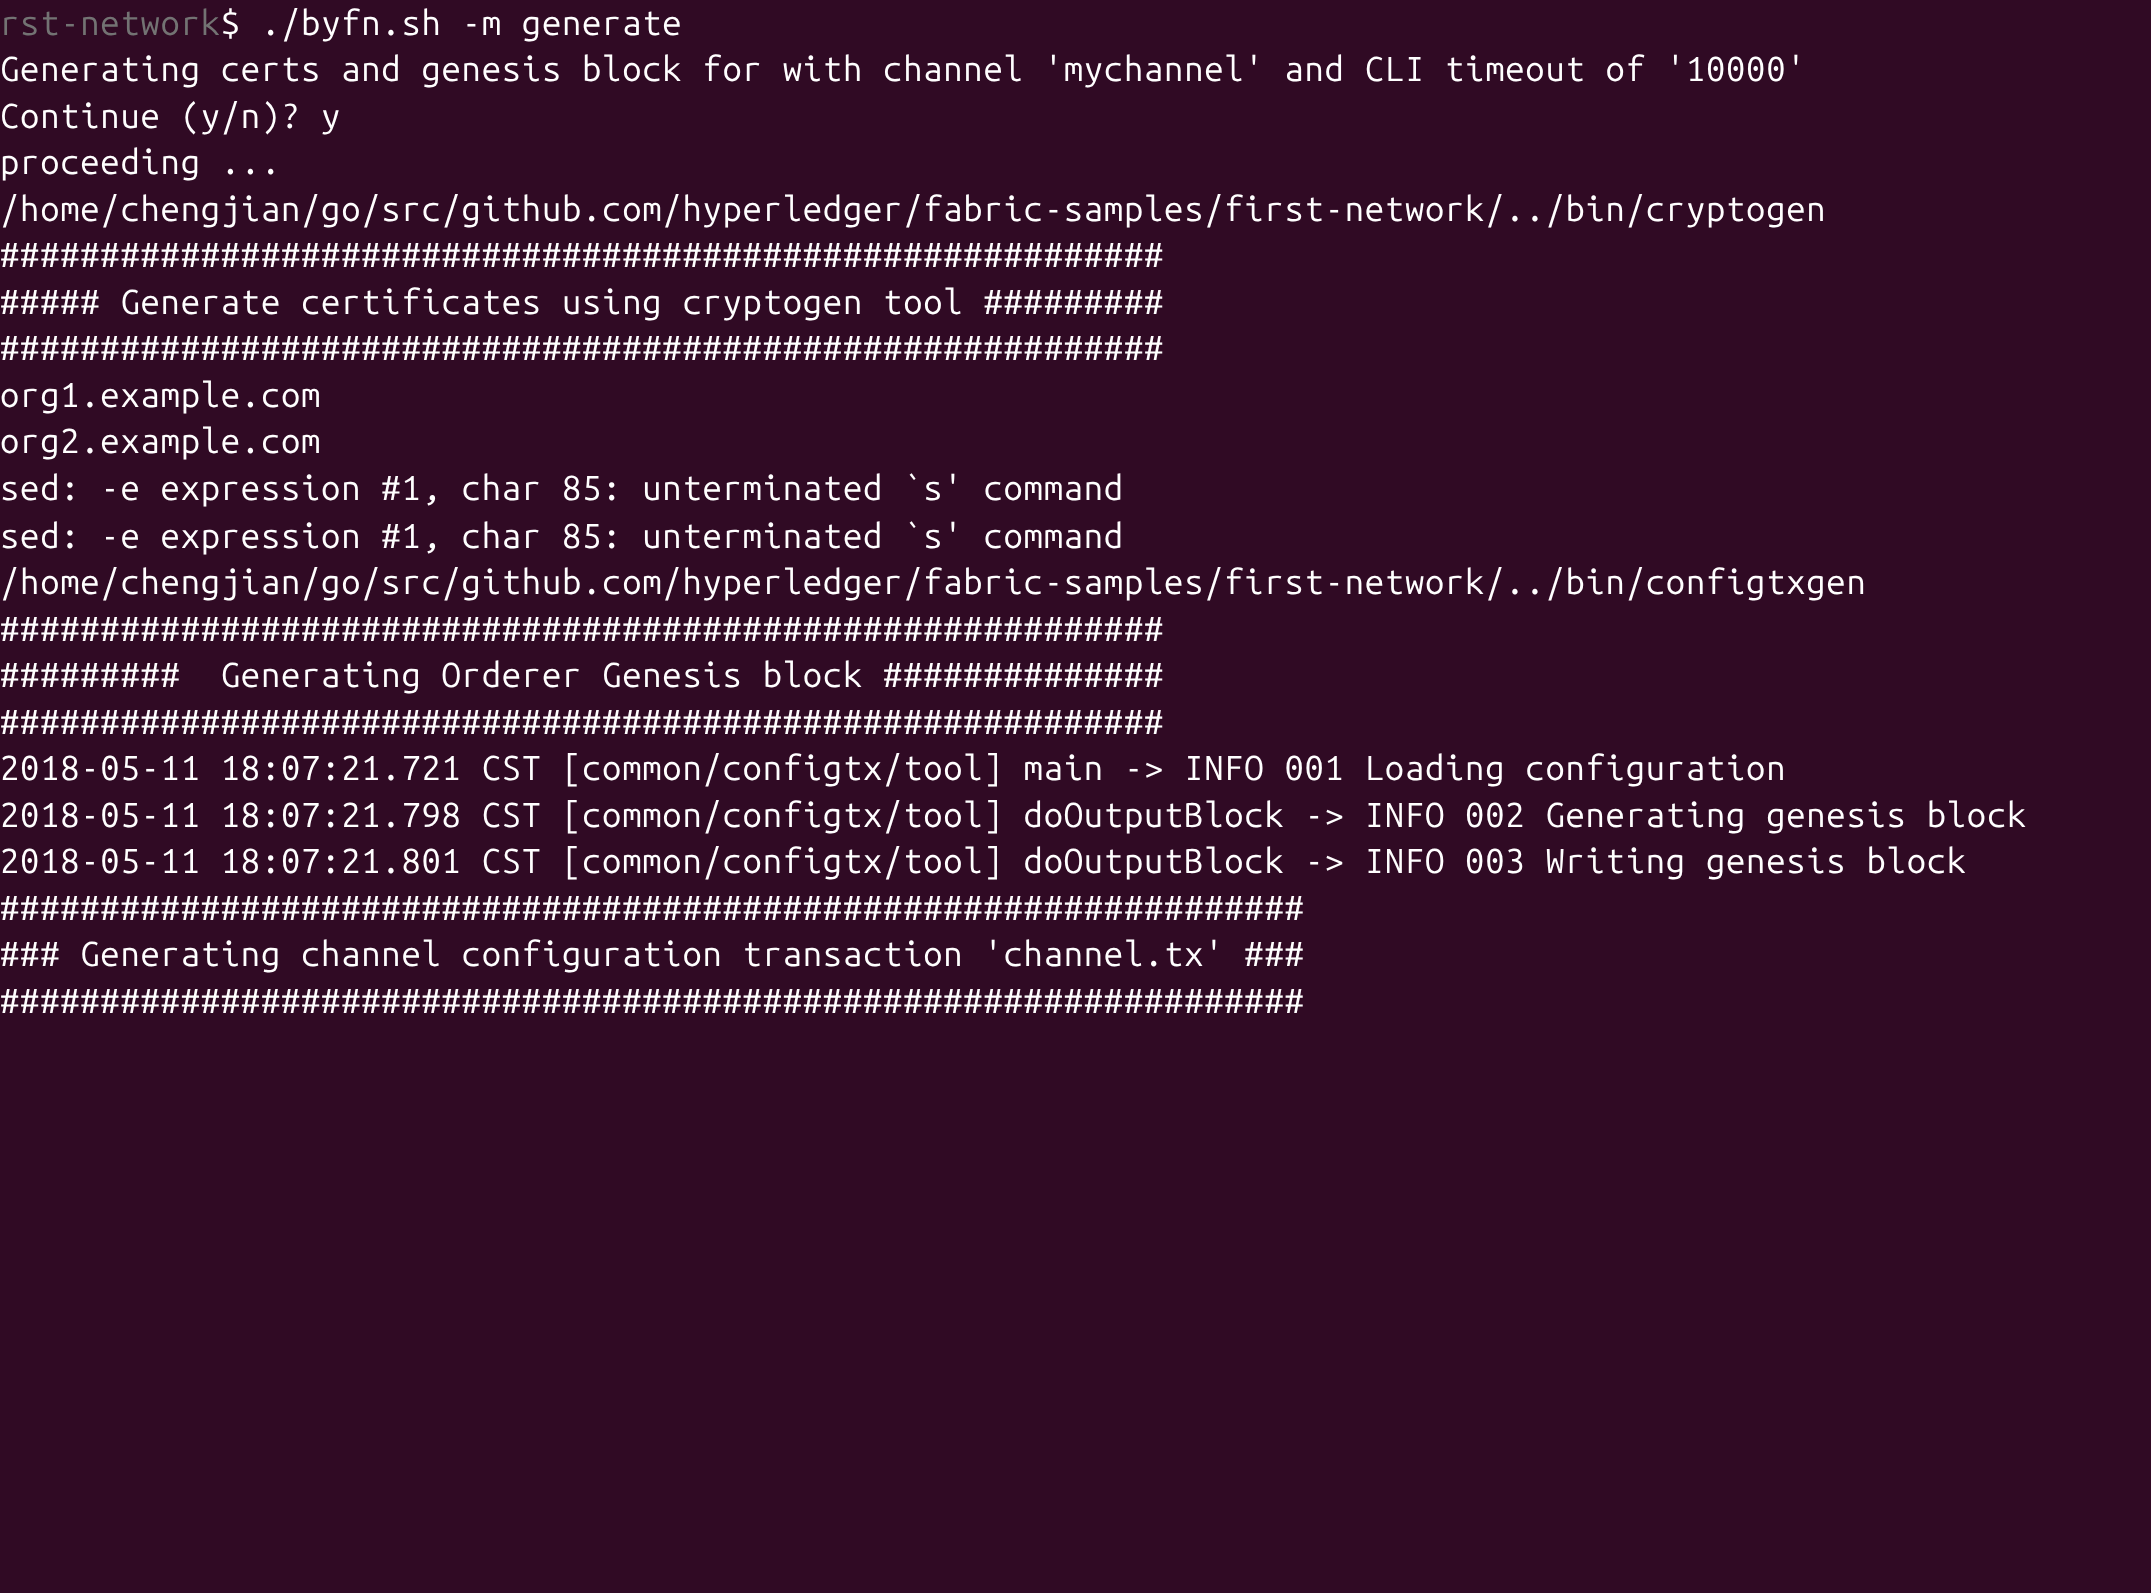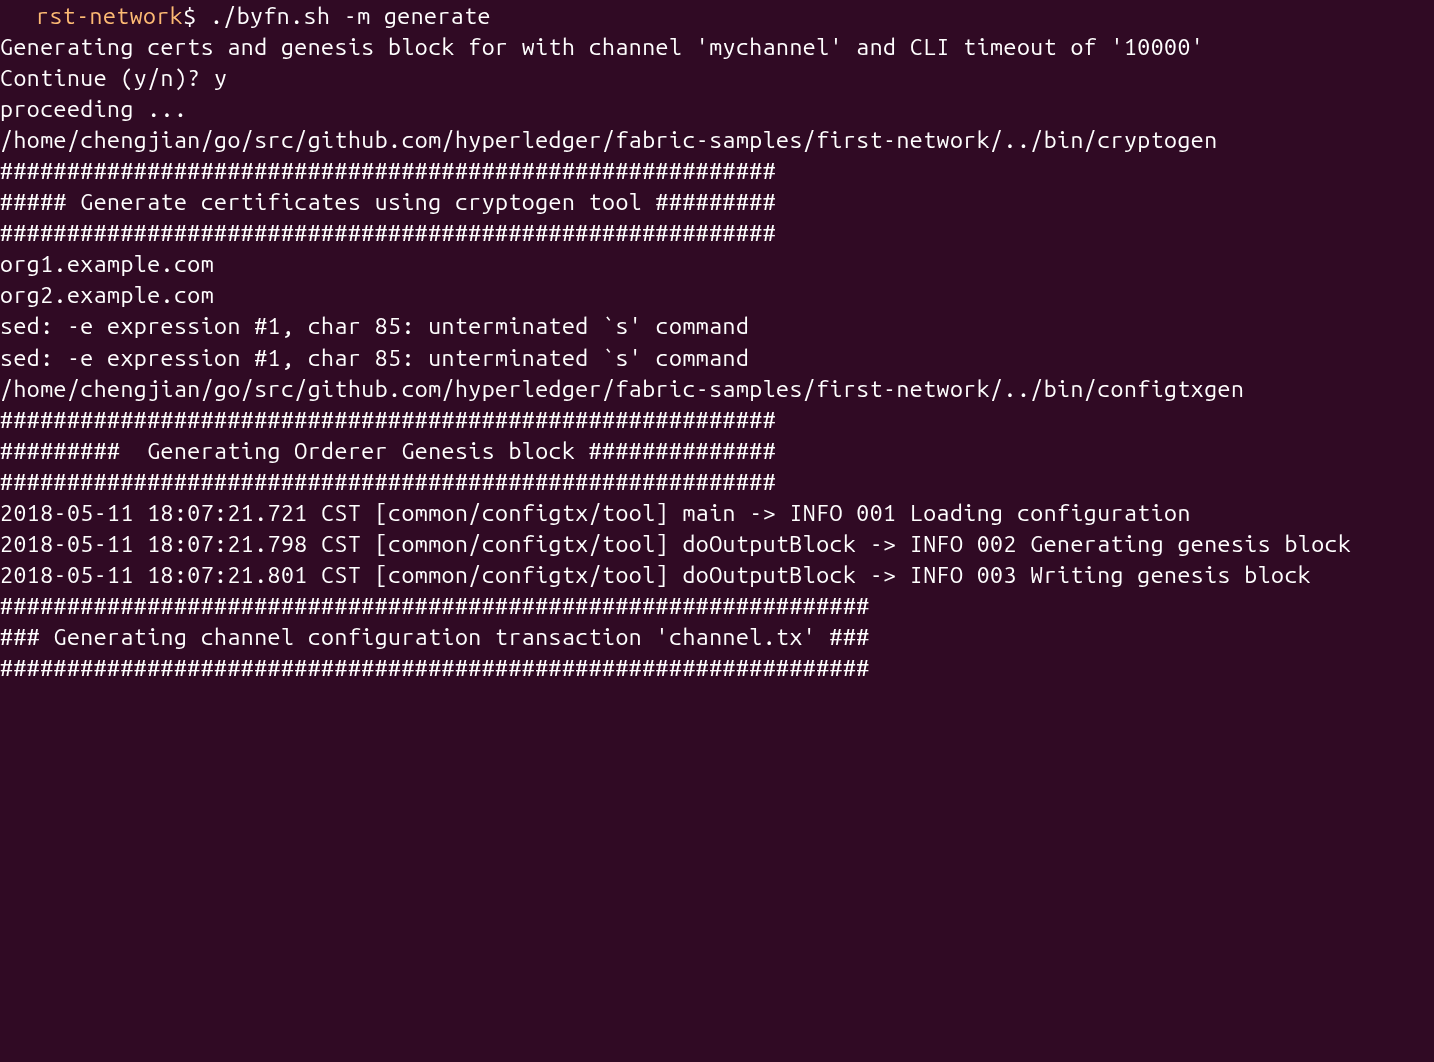--- a/index.html
+++ b/index.html
@@ -15,22 +15,21 @@
       line-height: 1.35;
       padding: 0;
       overflow-x: hidden;
       letter-spacing: 0.5px;
     }
     .terminal {
       white-space: pre-wrap;
       word-break: break-all;
     }
     .prompt-path {
-      color: #fdba74;
-      margin-left: 36px;
+      color: #737373;
     }
     .prompt-dollar {
       color: #ffffff;
     }
     .line {
       display: block;
     }
   </style>
 </head>
 <body>

